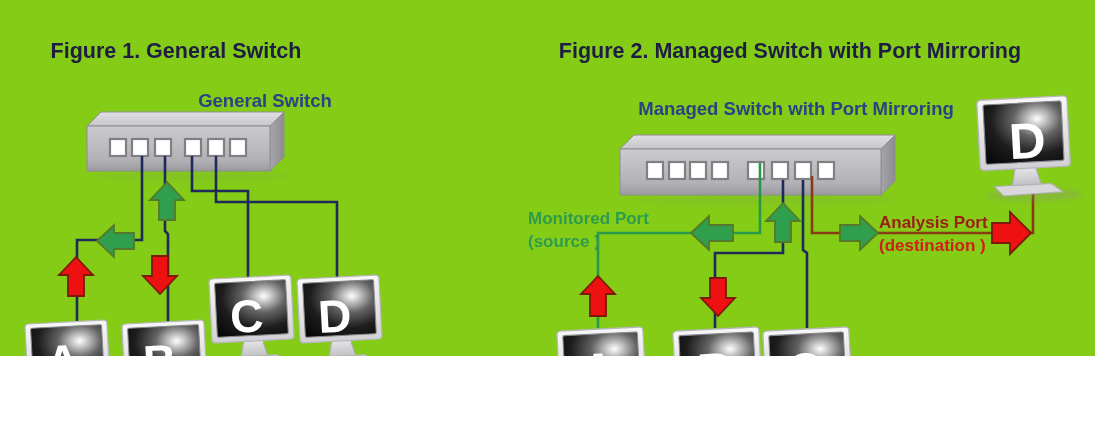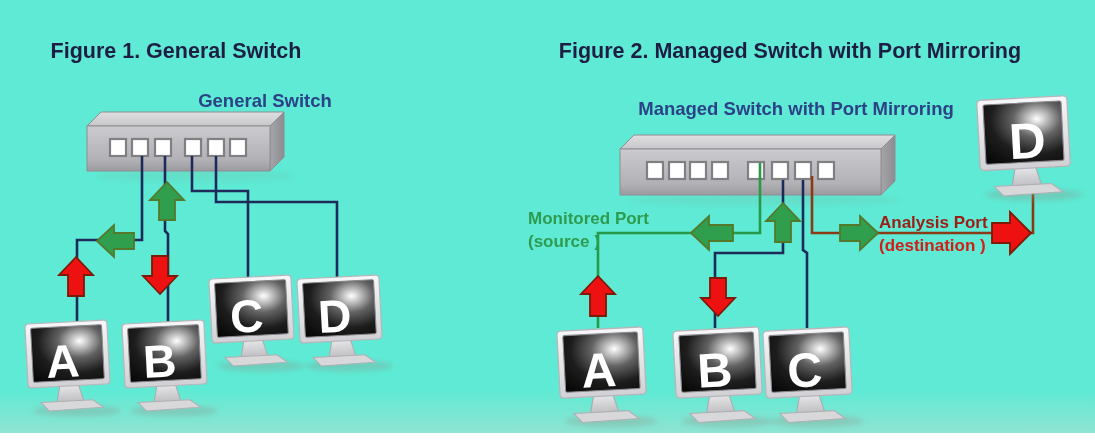--- a/index.html
+++ b/index.html
@@ -1,16 +1,16 @@
 <!DOCTYPE html>
 <html><head>
 <meta charset="utf-8">
 <style>
   html,body{margin:0;padding:0;background:#ffffff;}
-  .stage{position:relative;width:1095px;height:433px;background:#5eead4;overflow:hidden;}
+  .stage{position:relative;width:1095px;height:356px;background:#84cc16;overflow:hidden;}
   svg{position:absolute;left:0;top:0;}
   text{font-family:"Liberation Sans", sans-serif;}
   .fig-title{font-weight:bold;}
   .sw-label{font-weight:bold;}
   .port-label{font-weight:bold;}
   .mon-letter{font-weight:bold;}
 </style>
 </head>
 <body>
 

